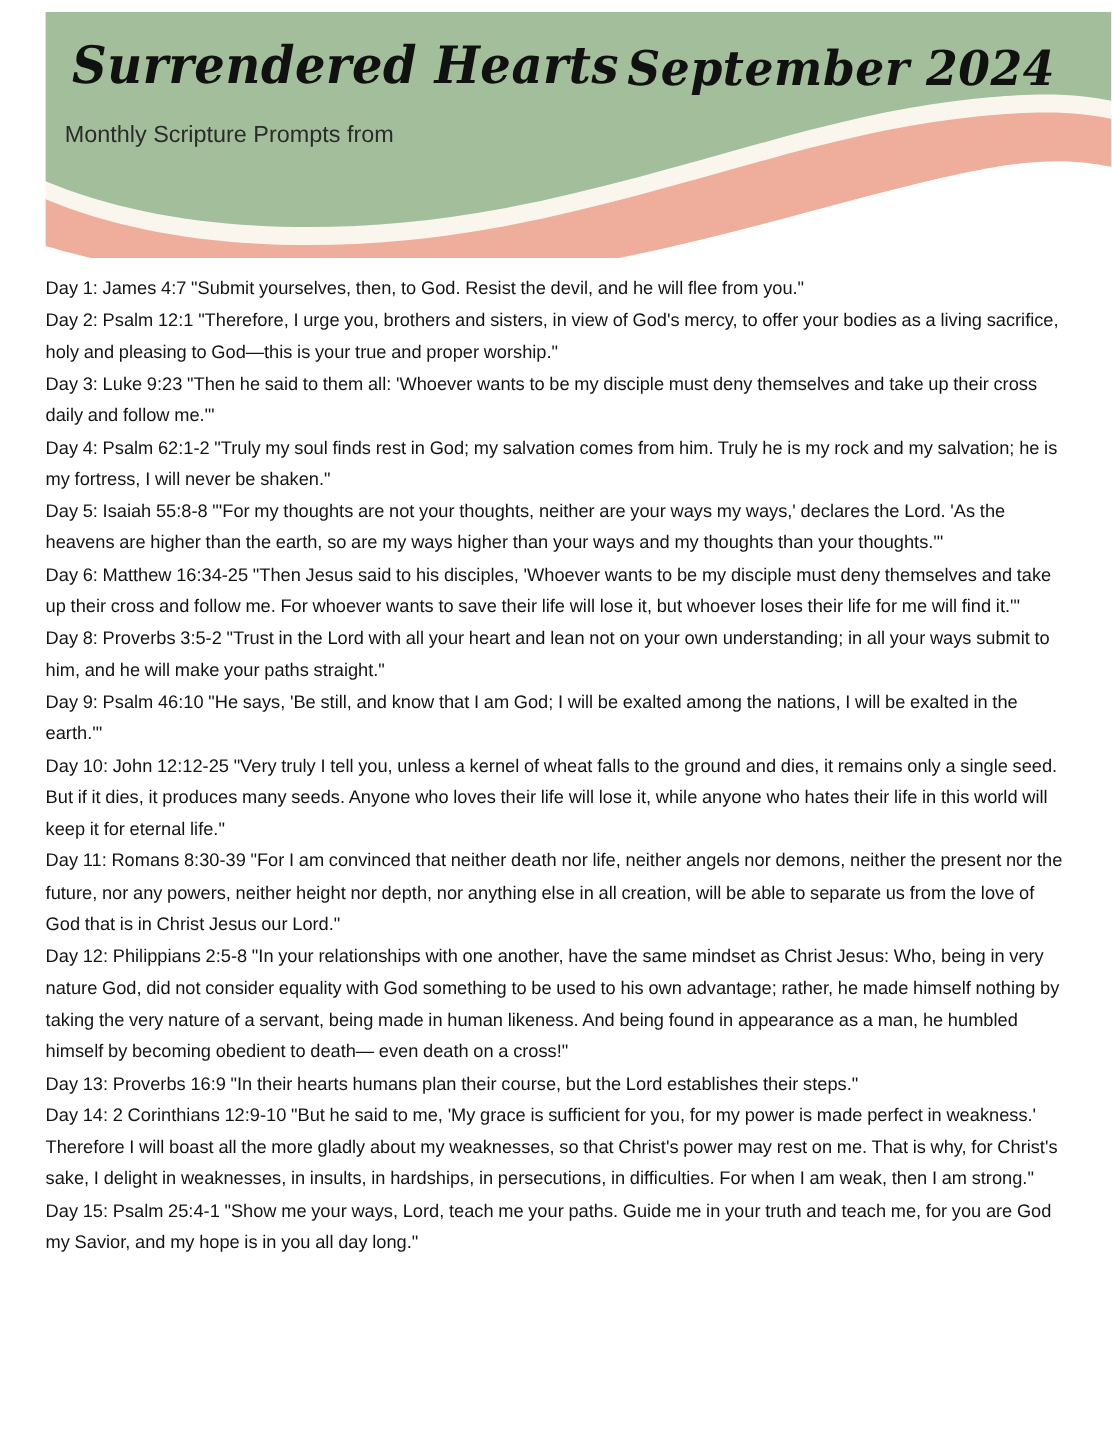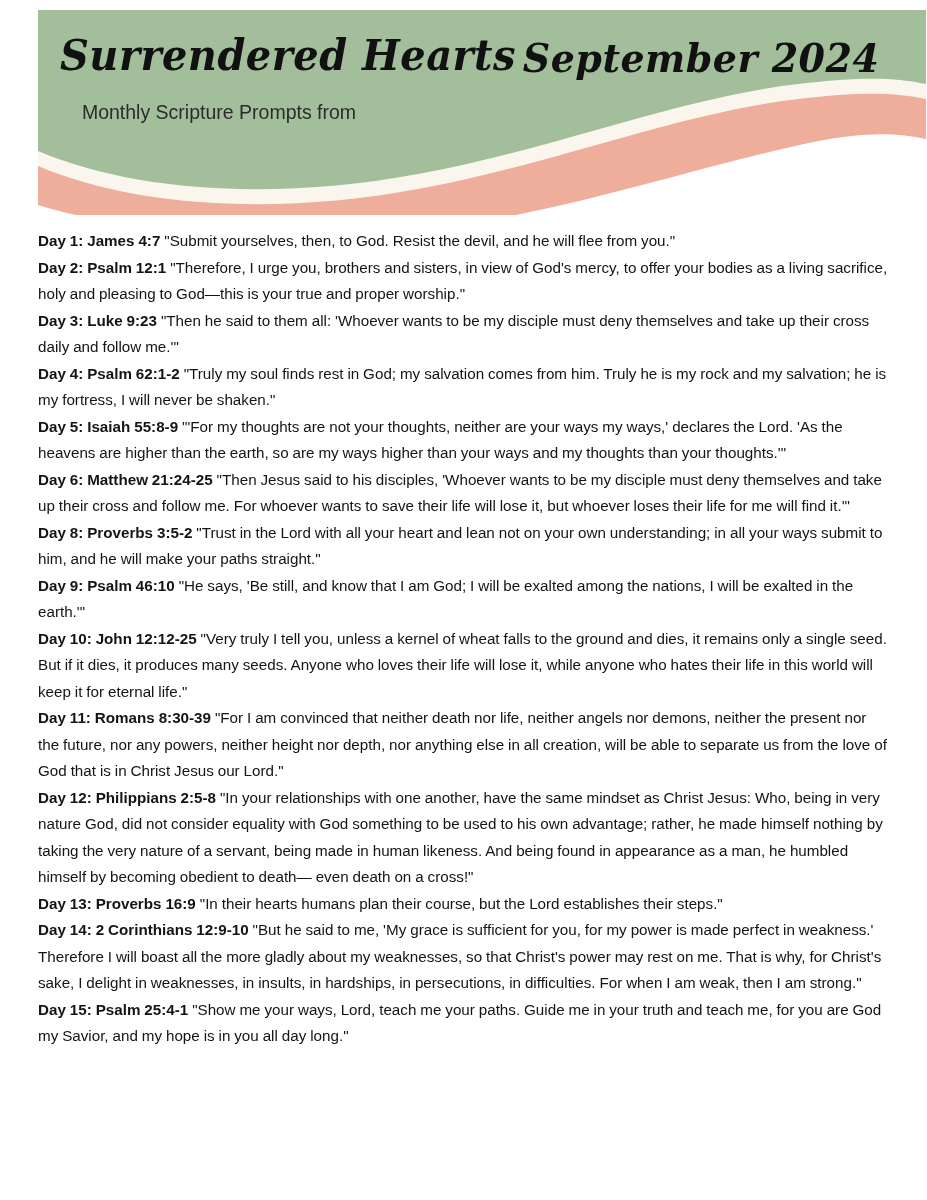--- a/index.html
+++ b/index.html
@@ -69,21 +69,21 @@
     text-align: right;
     transform: scaleX(0.95);
     transform-origin: right center;
   }
 
   #header-subtitle {
     position: absolute;
     left: 54px;
     top: 100px;
     width: 330px;
-    text-align: center;
+    text-align: left;
     font-family: "Liberation Sans", sans-serif;
     font-size: 19.5px;
     line-height: 25px;
     color: #2b2b2b;
   }
   #header-subtitle .sub-line {
     display: block;
   }
 
   
@@ -97,21 +97,21 @@
   .scripture-entry {
     font-size: 15.2px;
     line-height: 26.5px;
     color: #141414;
     margin: 0 0 0 0;
     text-align: left;
     word-spacing: -0.3px;
   }
 
   .entry-ref {
-    font-weight: 700;
+    font-weight: 400;
   }
 
   .entry-text {
     font-weight: 400;
   }
 </style>
 </head>
 <body>
 
 <div id="header-banner">
@@ -155,22 +155,22 @@
       <span class="sub-line">Monthly Scripture Prompts from</span>
     </div>
   </div>
 </div>
 
 <div id="scripture-list">
     <p class="scripture-entry"><span class="entry-ref">Day 1: James 4:7</span> <span class="entry-text">"Submit yourselves, then, to God. Resist the devil, and he will flee from you."</span></p>
     <p class="scripture-entry"><span class="entry-ref">Day 2: Psalm 12:1</span> <span class="entry-text">"Therefore, I urge you, brothers and sisters, in view of God's mercy, to offer your bodies as a living sacrifice, holy and pleasing to God—this is your true and proper worship."</span></p>
     <p class="scripture-entry"><span class="entry-ref">Day 3: Luke 9:23</span> <span class="entry-text">"Then he said to them all: 'Whoever wants to be my disciple must deny themselves and take up their cross daily and follow me.'"</span></p>
     <p class="scripture-entry"><span class="entry-ref">Day 4: Psalm 62:1-2</span> <span class="entry-text">"Truly my soul finds rest in God; my salvation comes from him. Truly he is my rock and my salvation; he is my fortress, I will never be shaken."</span></p>
-    <p class="scripture-entry"><span class="entry-ref">Day 5: Isaiah 55:8-9</span> <span class="entry-text">"'For my thoughts are not your thoughts, neither are your ways my ways,' declares the Lord. 'As the heavens are higher than the earth, so are my ways higher than your ways and my thoughts than your thoughts.'"</span></p>
-    <p class="scripture-entry"><span class="entry-ref">Day 6: Matthew 21:24-25</span> <span class="entry-text">"Then Jesus said to his disciples, 'Whoever wants to be my disciple must deny themselves and take up their cross and follow me. For whoever wants to save their life will lose it, but whoever loses their life for me will find it.'"</span></p>
+    <p class="scripture-entry"><span class="entry-ref">Day 5: Isaiah 55:8-8</span> <span class="entry-text">"'For my thoughts are not your thoughts, neither are your ways my ways,' declares the Lord. 'As the heavens are higher than the earth, so are my ways higher than your ways and my thoughts than your thoughts.'"</span></p>
+    <p class="scripture-entry"><span class="entry-ref">Day 6: Matthew 16:34-25</span> <span class="entry-text">"Then Jesus said to his disciples, 'Whoever wants to be my disciple must deny themselves and take up their cross and follow me. For whoever wants to save their life will lose it, but whoever loses their life for me will find it.'"</span></p>
     <p class="scripture-entry"><span class="entry-ref">Day 8: Proverbs 3:5-2</span> <span class="entry-text">"Trust in the Lord with all your heart and lean not on your own understanding; in all your ways submit to him, and he will make your paths straight."</span></p>
     <p class="scripture-entry"><span class="entry-ref">Day 9: Psalm 46:10</span> <span class="entry-text">"He says, 'Be still, and know that I am God; I will be exalted among the nations, I will be exalted in the earth.'"</span></p>
     <p class="scripture-entry"><span class="entry-ref">Day 10: John 12:12-25</span> <span class="entry-text">"Very truly I tell you, unless a kernel of wheat falls to the ground and dies, it remains only a single seed. But if it dies, it produces many seeds. Anyone who loves their life will lose it, while anyone who hates their life in this world will keep it for eternal life."</span></p>
     <p class="scripture-entry"><span class="entry-ref">Day 11: Romans 8:30-39</span> <span class="entry-text">"For I am convinced that neither death nor life, neither angels nor demons, neither the present nor the future, nor any powers, neither height nor depth, nor anything else in all creation, will be able to separate us from the love of God that is in Christ Jesus our Lord."</span></p>
     <p class="scripture-entry"><span class="entry-ref">Day 12: Philippians 2:5-8</span> <span class="entry-text">"In your relationships with one another, have the same mindset as Christ Jesus: Who, being in very nature God, did not consider equality with God something to be used to his own advantage; rather, he made himself nothing by taking the very nature of a servant, being made in human likeness. And being found in appearance as a man, he humbled himself by becoming obedient to death— even death on a cross!"</span></p>
     <p class="scripture-entry"><span class="entry-ref">Day 13: Proverbs 16:9</span> <span class="entry-text">"In their hearts humans plan their course, but the Lord establishes their steps."</span></p>
     <p class="scripture-entry"><span class="entry-ref">Day 14: 2 Corinthians 12:9-10</span> <span class="entry-text">"But he said to me, 'My grace is sufficient for you, for my power is made perfect in weakness.' Therefore I will boast all the more gladly about my weaknesses, so that Christ's power may rest on me. That is why, for Christ's sake, I delight in weaknesses, in insults, in hardships, in persecutions, in difficulties. For when I am weak, then I am strong."</span></p>
     <p class="scripture-entry"><span class="entry-ref">Day 15: Psalm 25:4-1</span> <span class="entry-text">"Show me your ways, Lord, teach me your paths. Guide me in your truth and teach me, for you are God my Savior, and my hope is in you all day long."</span></p>
   </div>
 

